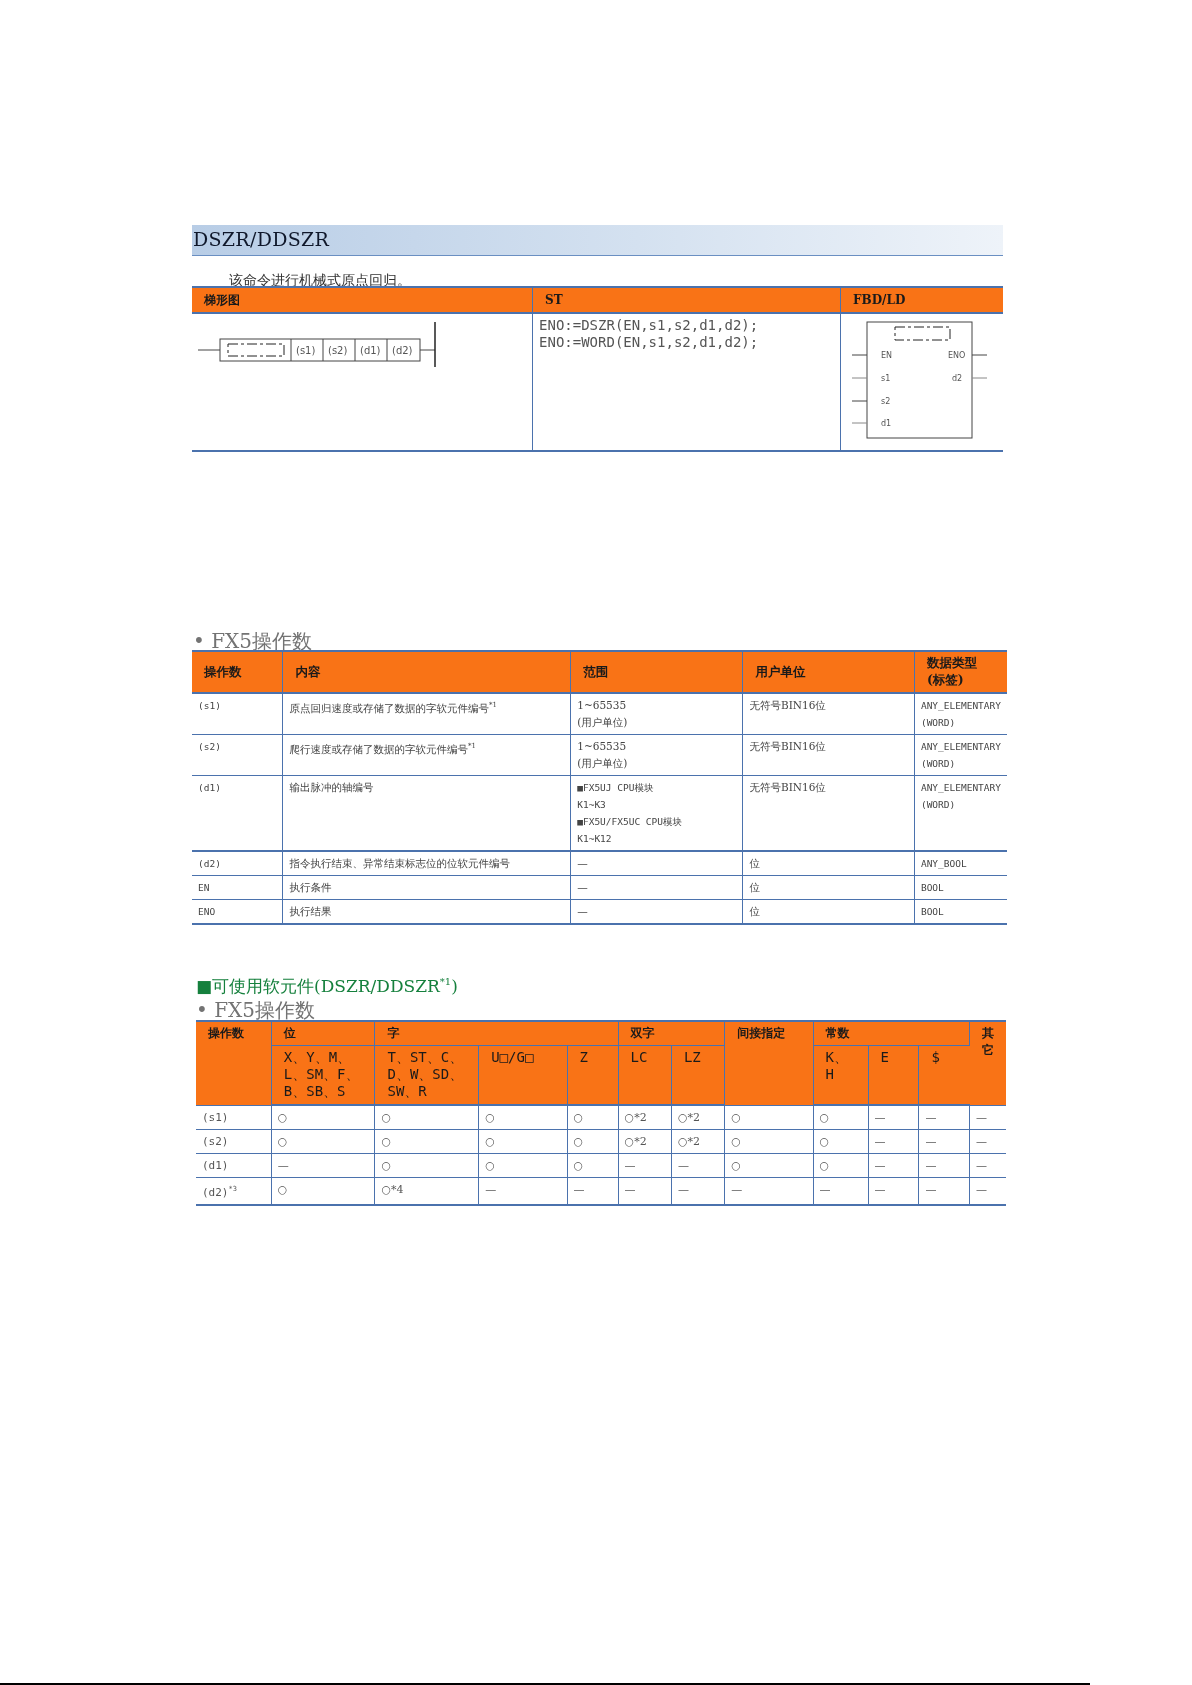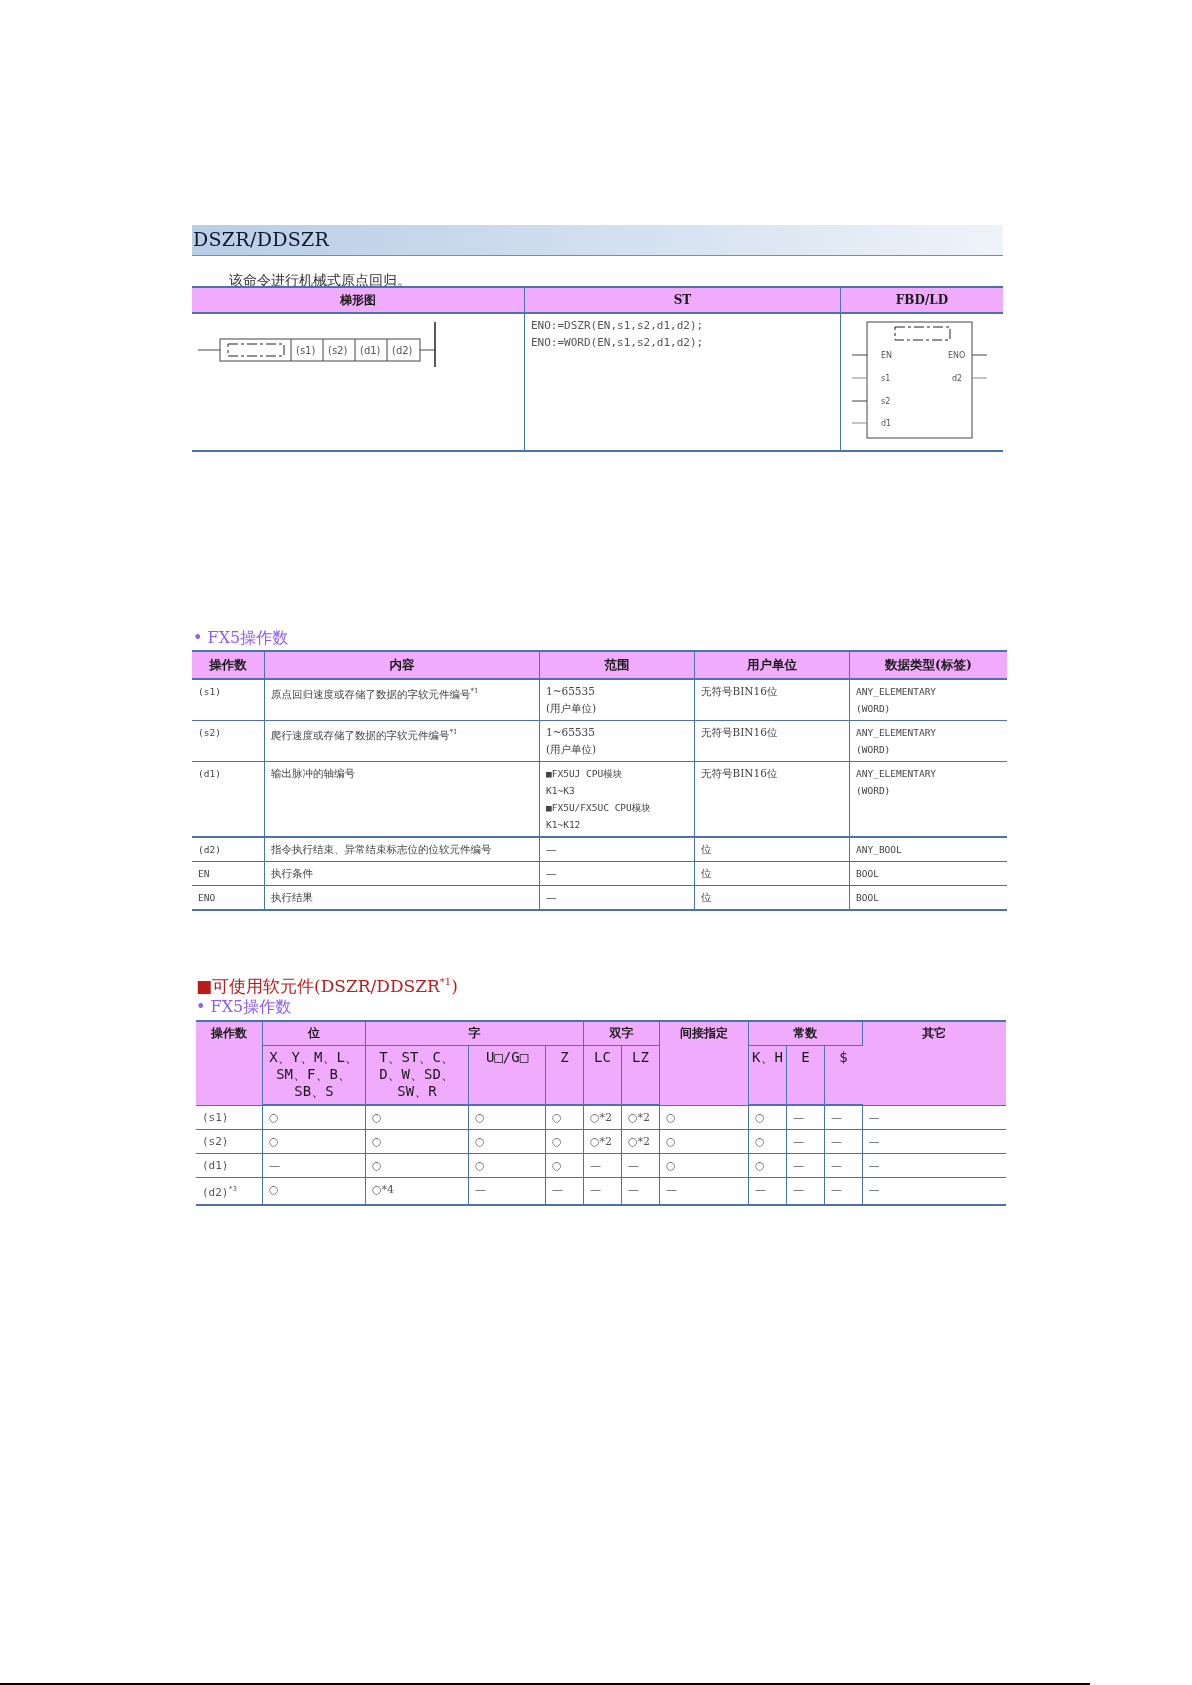--- a/index.html
+++ b/index.html
@@ -6,42 +6,42 @@
   body { width:1192px; height:1685px; position:relative; overflow:hidden;
          font-family:"DejaVu Serif", "Liberation Serif", serif; color:#333; }
   .abs { position:absolute; }
   .hdr-bar { left:192px; top:225px; width:811px; height:30px;
              background:linear-gradient(to right,#b8cde6 0%,#d4e1f0 55%,#eef3f9 100%);
              border-bottom:1px solid #6a8fc2; }
   .hdr-title { left:193px; top:228px; font-size:19px; color:#0f172a; letter-spacing:0.3px; }
   .desc { left:193px; top:272px; font-size:14px; color:#333;margin-left:36px; }
 
   table { border-collapse:collapse; position:absolute; }
-  th { background:#f0abfc; font-weight:bold; text-align:center; color:#1a1a1a; font-size:12px; padding:3px 2px; }
+  th { background:#f97316; font-weight:bold; text-align:left; color:#1a1a1a; font-size:12px; padding:3px 12px; }
   td { font-size:10.5px; color:#444; vertical-align:top; padding:3px 6px; line-height:17px; }
 
   
   #t1 { left:192px; top:286px; width:811px; border-top:2px solid #4b72ad; border-bottom:2px solid #4b72ad; }
   #t1 th { height:18px; border-bottom:2px solid #4b72ad; border-right:1px solid #4b72ad; }
   #t1 td { height:128px; border-right:1px solid #4b72ad; }
   #t1 th:last-child, #t1 td:last-child { border-right:none; }
-  .st-line { font-family:"DejaVu Sans Mono", monospace; font-size:11px; color:#555; line-height:17px; }
+  .st-line { font-family:"DejaVu Sans Mono", monospace; font-size:14px; color:#555; line-height:17px; }
 
   
-  .bullet { font-size:16px; color:#8b5cf6; }
+  .bullet { font-size:20px; color:#737373; }
   #t2 { left:192px; top:650px; width:815px; border-top:2px solid #4b72ad; border-bottom:2px solid #4b72ad; }
   #t2 th { height:20px; border-bottom:2px solid #4b72ad; border-right:1px solid #4b72ad; font-size:12.5px; }
   #t2 td { border-right:1px solid #4b72ad; border-bottom:1px solid #4b72ad; }
   #t2 tr.thick td { border-bottom:2px solid #4b72ad; }
   #t2 th:last-child, #t2 td:last-child { border-right:none; }
   .mono { font-family:"DejaVu Sans Mono", monospace; font-size:9.5px; }
   sup { font-size:7px; }
 
   
-  .section-title { left:196px; top:975px; font-size:17px; color:#b91c1c; }
+  .section-title { left:196px; top:975px; font-size:17px; color:#15803d; }
   #t3 { left:196px; top:1020px; width:810px; border-top:2px solid #4b72ad; border-bottom:2px solid #4b72ad; }
   #t3 th { border-right:1px solid #4b72ad; border-bottom:1px solid #4b72ad; font-size:12px; vertical-align:top; }
   #t3 th.sub { font-weight:normal; font-family:"DejaVu Sans Mono", monospace; font-size:14px; line-height:17px; height:52px; border-bottom:2px solid #4b72ad; }
   #t3 td { border-right:1px solid #4b72ad; border-bottom:1px solid #4b72ad; height:16px; font-size:11px; color:#555; }
   #t3 th:last-child, #t3 td:last-child { border-right:none; }
 
   .page-line { left:0; top:1683px; width:1090px; height:2px; background:#000; }
 </style>
 </head>
 <body>

